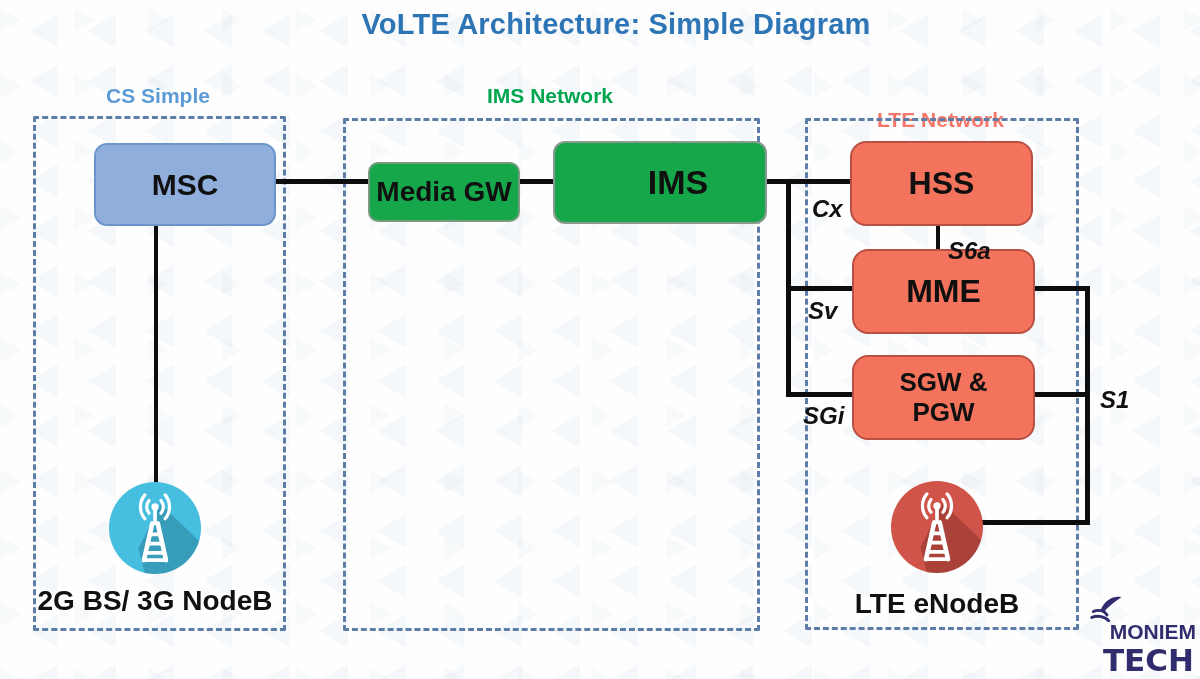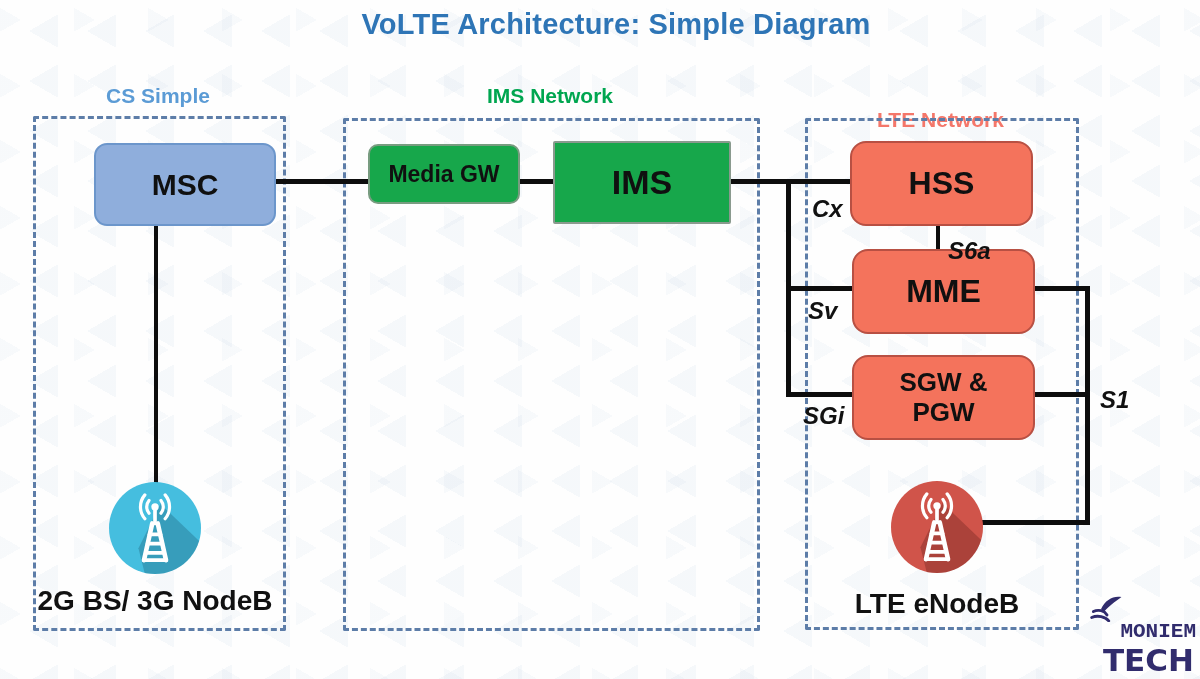--- a/index.html
+++ b/index.html
@@ -22,32 +22,32 @@
   .lbl-lte{left:805px;top:84px;width:271px;color:#F4776A;margin-top:24px;}
   .netbox{position:absolute;border:3px dashed #5D7DA8;border-radius:2px;background:transparent;}
   .box-cs{left:33px;top:116px;width:247px;height:509px;}
   .box-ims{left:343px;top:118px;width:411px;height:507px;}
   .box-lte{left:805px;top:118px;width:268px;height:506px;}
   .node{
     position:absolute;display:flex;align-items:center;justify-content:center;
     font-weight:700;color:#101010;text-align:center;
   }
   .node-msc{left:70px;top:143px;width:178px;height:79px;background:#8FAEDC;border:2px solid #6C96CB;border-radius:13px;font-size:30px;margin-left:24px;}
-  .node-mediagw{left:368px;top:144px;width:148px;height:56px;background:#17A74B;border:2px solid #789c80;border-radius:10px;font-size:23px;text-align:right;}
-  .node-ims{left:553px;top:141px;width:174px;height:79px;background:#17A74B;border:2px solid #8a9a8e;border-radius:2px;font-size:34px;}
+  .node-mediagw{left:368px;top:162px;width:148px;height:56px;background:#17A74B;border:2px solid #789c80;border-radius:10px;font-size:28px;text-align:right;}
+  .node-ims{left:553px;top:141px;width:174px;height:79px;background:#17A74B;border:2px solid #8a9a8e;border-radius:12px;font-size:34px;padding-left:36px;}
   .node-red{background:#F4735C;border:2px solid #B85043;border-radius:16px;font-size:32px;}
   .node-hss{left:850px;top:141px;width:179px;height:81px;}
   .node-mme{left:852px;top:249px;width:179px;height:81px;}
   .node-sgw{left:852px;top:355px;width:179px;height:81px;font-size:26px;line-height:1.15;flex-direction:column;}
   .line{position:absolute;background:#0d0d0d;}
   .iface{position:absolute;font-size:24px;font-weight:700;font-style:italic;color:#111;}
   .towersvg{position:absolute;width:92px;height:92px;}
   .towerlabel{position:absolute;text-align:center;font-size:28px;font-weight:700;color:#111;}
   .logo{position:absolute;left:1078px;top:596px;width:120px;height:80px;color:#312C6D;}
-  .logo .l1{position:absolute;right:2px;top:24px;font-family:Liberation Mono, monospace;font-weight:700;font-size:21px;letter-spacing:0px;}
+  .logo .l1{position:absolute;right:2px;top:24px;font-family:Liberation Sans, sans-serif;font-weight:700;font-size:21px;letter-spacing:0px;}
   .logo .l2{position:absolute;right:4px;top:46px;font-family:"DejaVu Sans",sans-serif;font-weight:700;font-size:31px;}
   .logo svg{position:absolute;left:12px;top:0px;}
 </style>
 </head>
 <body>
 
 <div class="stage">
 
   <div class="title">VoLTE Architecture: Simple Diagram</div>
 

